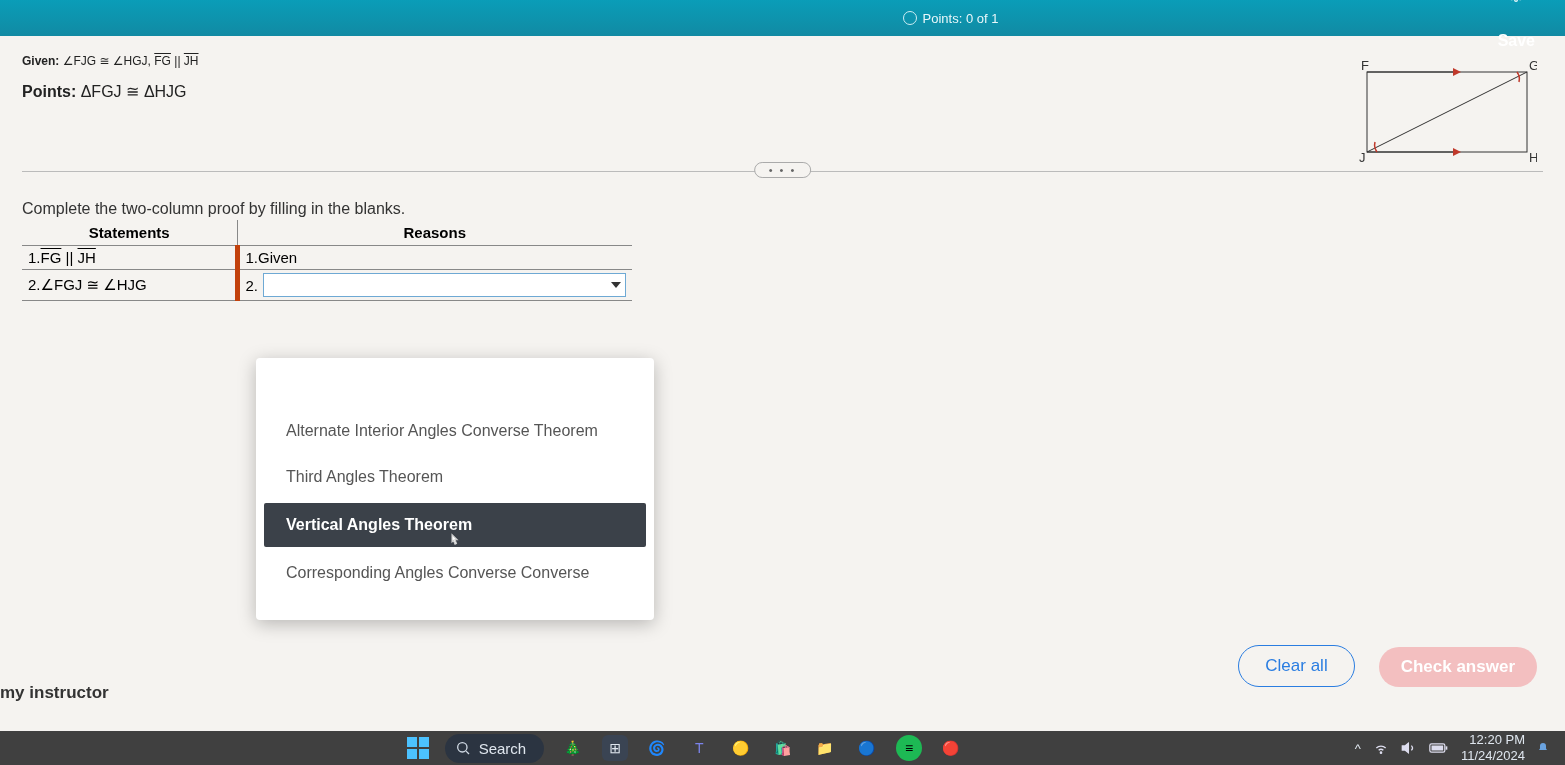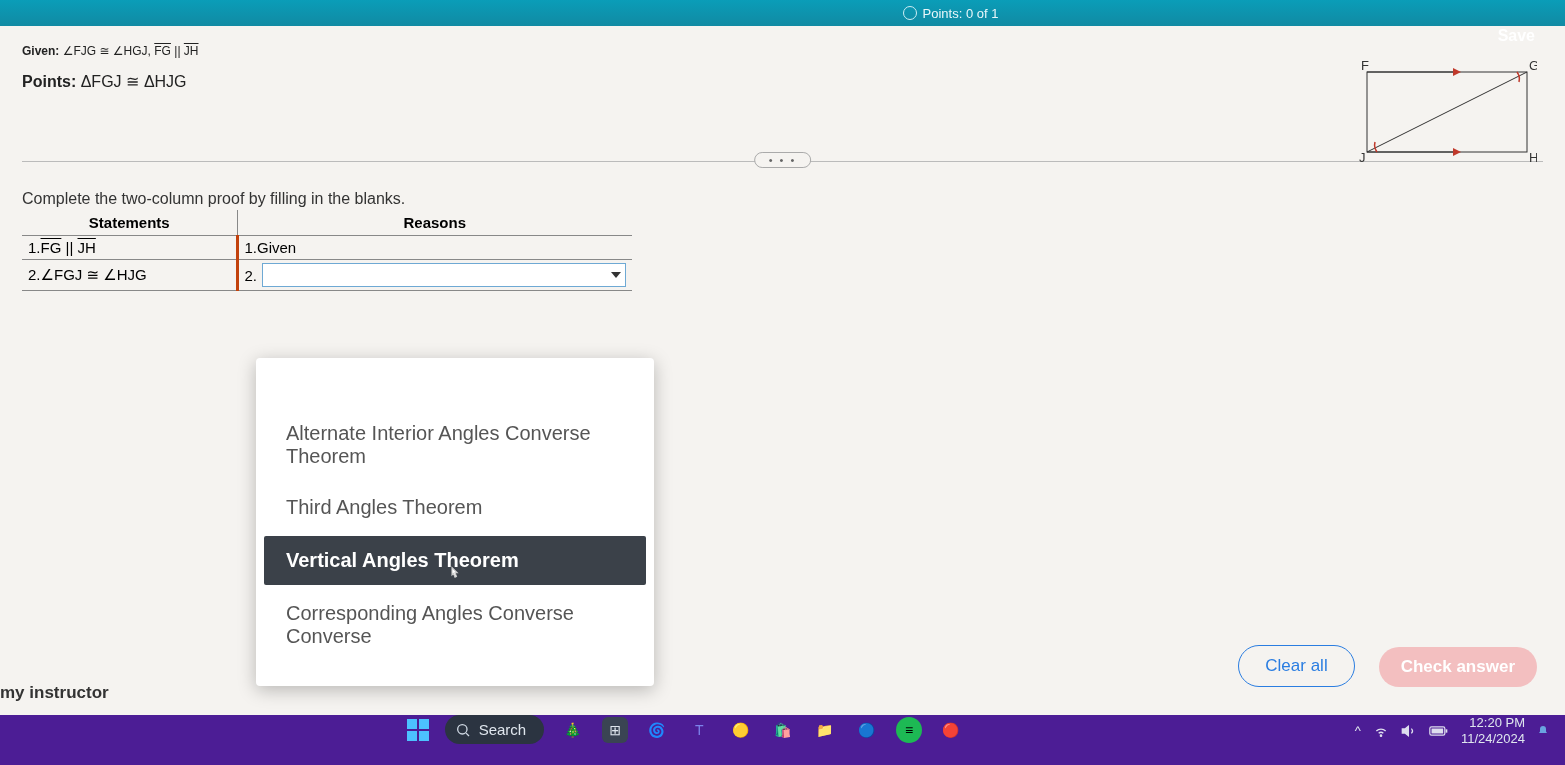--- a/index.html
+++ b/index.html
@@ -6,21 +6,21 @@
     body {
       font-family: Arial, Helvetica, sans-serif;
       background: #f5f3f0;
       width: 1565px;
       height: 765px;
       overflow: hidden;
       position: relative;
     }
     .top-bar {
       background: linear-gradient(180deg, #0a9db8 0%, #118aa3 100%);
-      height: 26px;
+      height: 36px;
       display: flex;
       align-items: center;
       justify-content: flex-end;
       color: #fff;
       font-size: 14px;
       padding: 0 10px;
       position: relative;
     }
     .points-wrap {
       position: absolute;
@@ -110,21 +110,21 @@
       border-right: 1px solid #888;
       border-top: none;
     }
     .proof-table td {
       font-size: 15px;
       padding: 3px 6px;
       border-bottom: 1px solid #888;
       vertical-align: middle;
     }
     .proof-table td.stmt-col {
-      border-right: 3px solid #c2410c;
+      border-right: 5px solid #c2410c;
       width: 215px;
     }
     .reason-cell-2 {
       display: flex;
       align-items: center;
       gap: 3px;
     }
     .num-label { margin-right: 2px; }
     .reason-dropdown {
       flex: 1;
@@ -147,21 +147,21 @@
       left: 256px;
       top: 358px;
       width: 398px;
       background: #fff;
       box-shadow: 0 4px 18px rgba(0,0,0,0.25);
       border-radius: 4px;
       padding: 50px 0 24px 0;
     }
     .dd-option {
       padding: 14px 30px;
-      font-size: 20px;
+      font-size: 16px;
       color: #555;
       cursor: pointer;
     }
     .dd-option.selected {
       background: #3b4149;
       color: #fff;
       font-weight: bold;
       margin: 3px 8px;
       border-radius: 2px;
       padding: 13px 22px;
@@ -205,24 +205,24 @@
       position: absolute;
       left: 0;
       bottom: 62px;
       font-size: 17px;
       color: #333;
       font-weight: bold;
     }
     .taskbar {
       position: absolute;
       bottom: 0; left: 0; right: 0;
-      height: 50px;
-      background: #4c1d95;
-      display: flex;
-      align-items: flex-start;
+      height: 34px;
+      background: #404040;
+      display: flex;
+      align-items: center;
       color: #dfe6ee;
       font-size: 13px;
       padding: 0 16px;
     }
     .taskbar .left-group { display: flex; align-items: center; gap: 14px; }
     .taskbar .center-group { flex: 1; display: flex; align-items: center; justify-content: center; gap: 16px; }
     .taskbar .right-group { display: flex; align-items: center; gap: 12px; }
     .tb-icon {
       width: 26px; height: 26px; border-radius: 6px;
       display: flex; align-items: center; justify-content: center;

